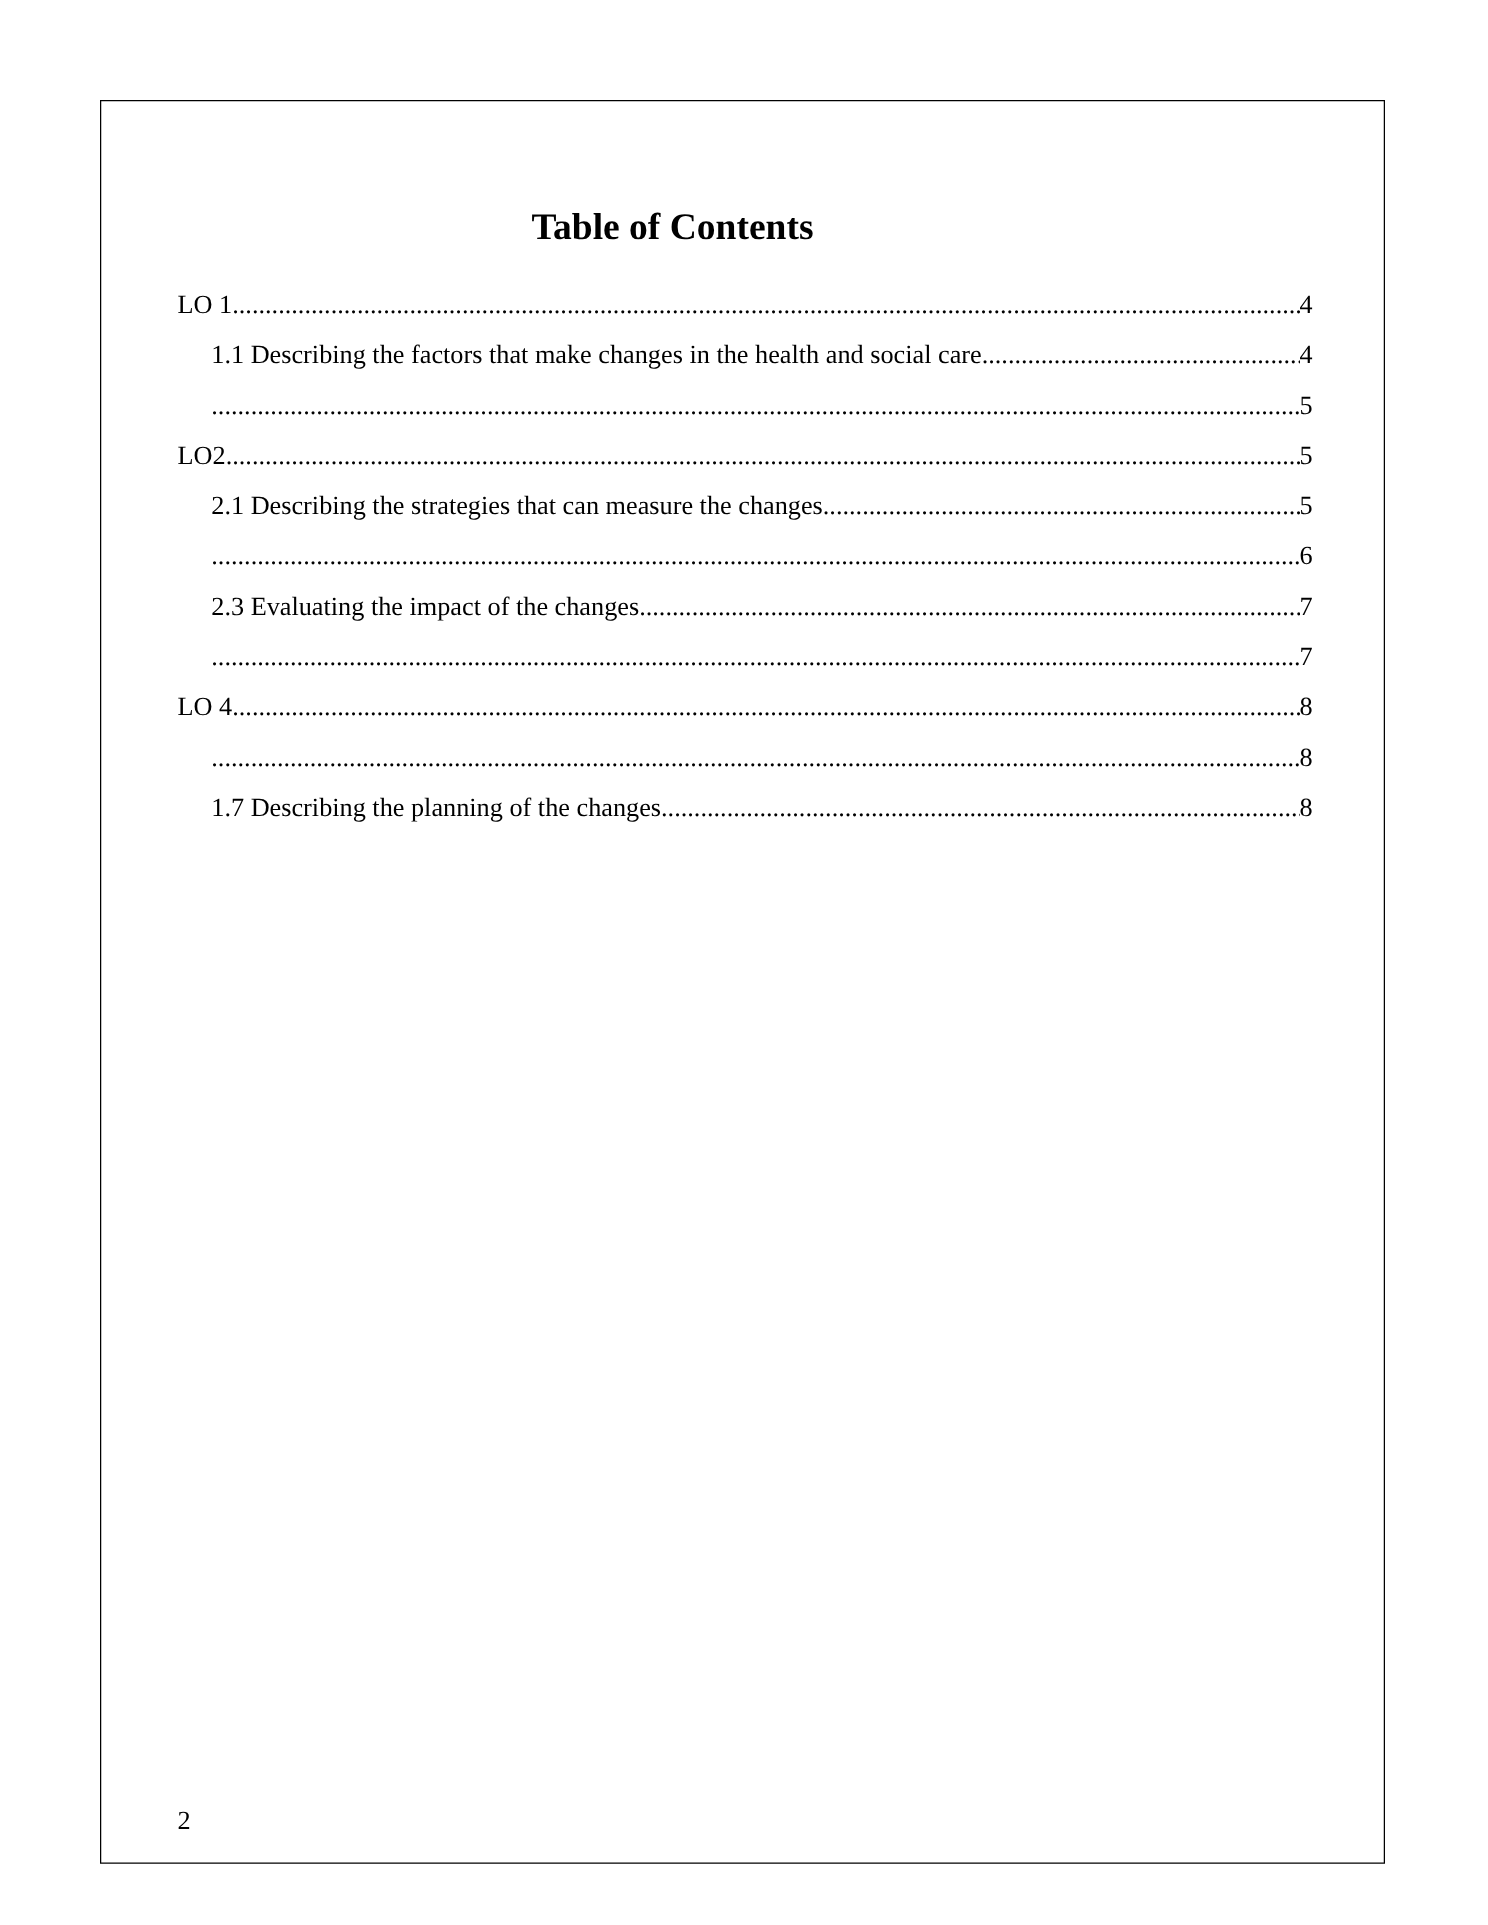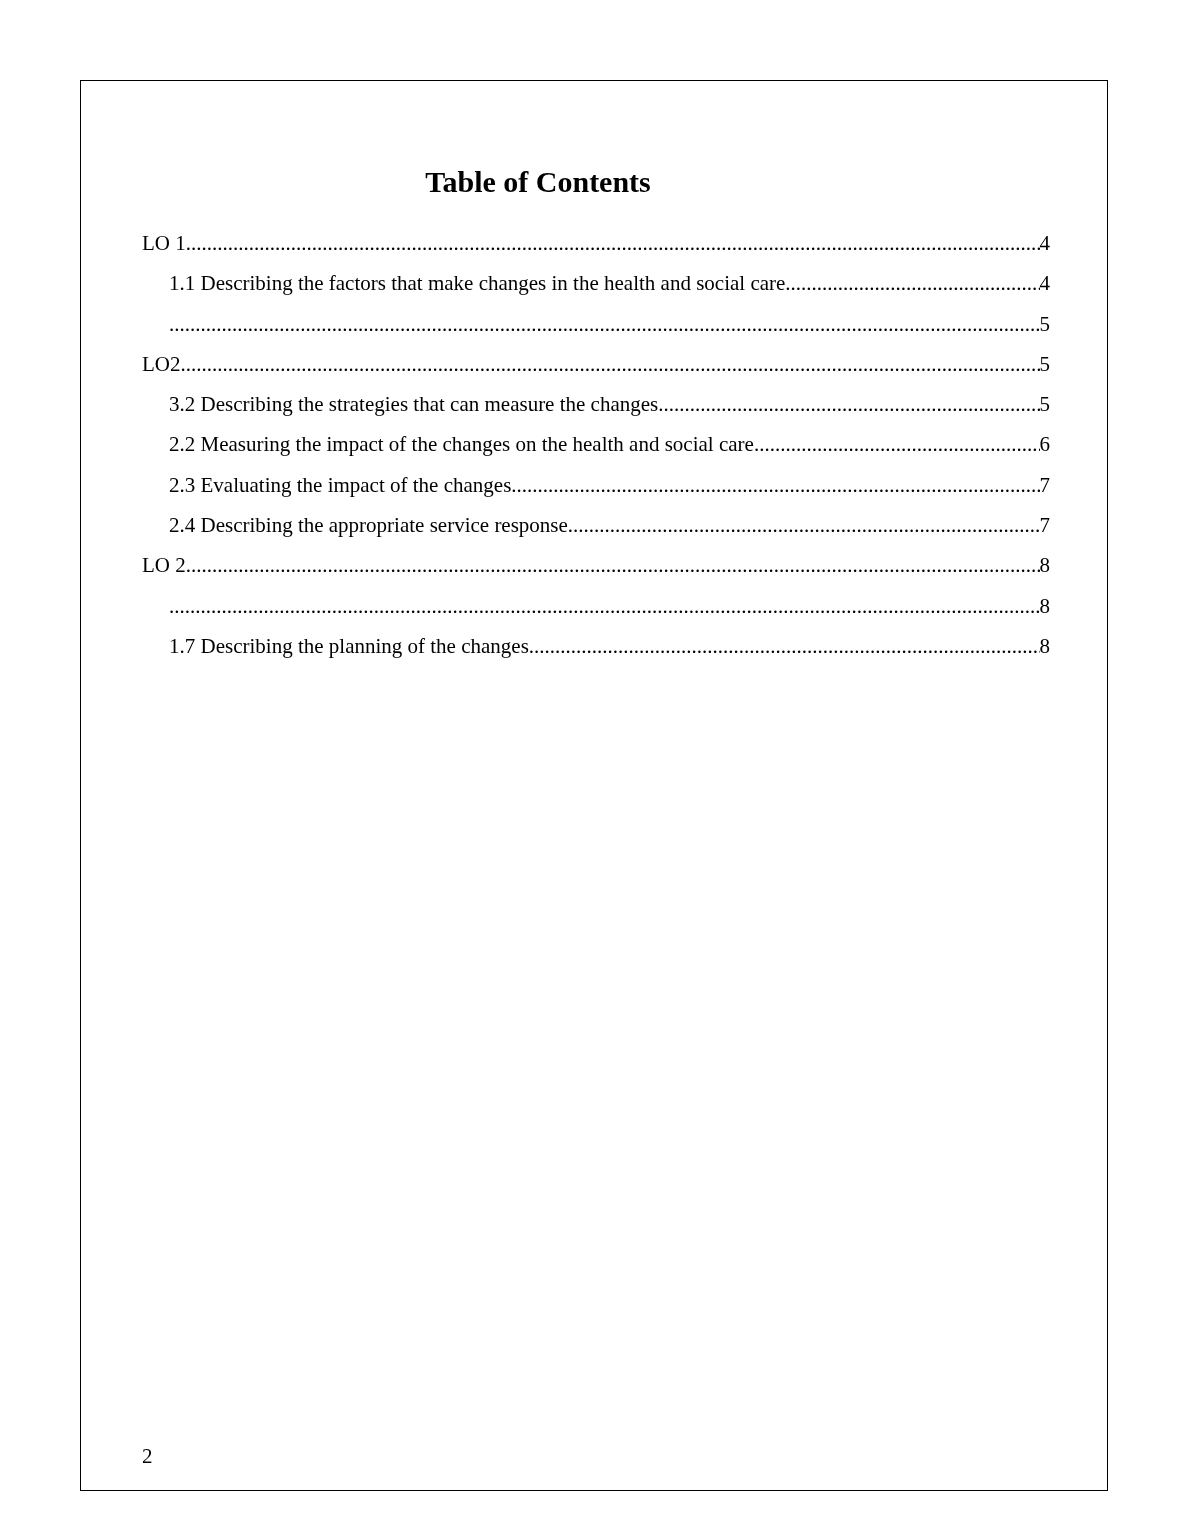--- a/index.html
+++ b/index.html
@@ -102,41 +102,39 @@
   <li class="toc-entry level-2">
     <span class="toc-leader"></span>
     <span class="toc-page">5</span>
   </li>
   <li class="toc-entry level-1">
     <span class="toc-label">LO2</span>
     <span class="toc-leader"></span>
     <span class="toc-page">5</span>
   </li>
   <li class="toc-entry level-2">
-    <span class="toc-label">3.2 Describing the strategies that can measure the changes</span>
+    <span class="toc-label">2.1 Describing the strategies that can measure the changes</span>
     <span class="toc-leader"></span>
     <span class="toc-page">5</span>
   </li>
   <li class="toc-entry level-2">
-    <span class="toc-label">2.2 Measuring the impact of the changes on the health and social care</span>
     <span class="toc-leader"></span>
     <span class="toc-page">6</span>
   </li>
   <li class="toc-entry level-2">
     <span class="toc-label">2.3 Evaluating the impact of the changes</span>
     <span class="toc-leader"></span>
     <span class="toc-page">7</span>
   </li>
   <li class="toc-entry level-2">
-    <span class="toc-label">2.4 Describing the appropriate service response</span>
     <span class="toc-leader"></span>
     <span class="toc-page">7</span>
   </li>
   <li class="toc-entry level-1">
-    <span class="toc-label">LO 2</span>
+    <span class="toc-label">LO 4</span>
     <span class="toc-leader"></span>
     <span class="toc-page">8</span>
   </li>
   <li class="toc-entry level-2">
     <span class="toc-leader"></span>
     <span class="toc-page">8</span>
   </li>
   <li class="toc-entry level-2">
     <span class="toc-label">1.7 Describing the planning of the changes</span>
     <span class="toc-leader"></span>

